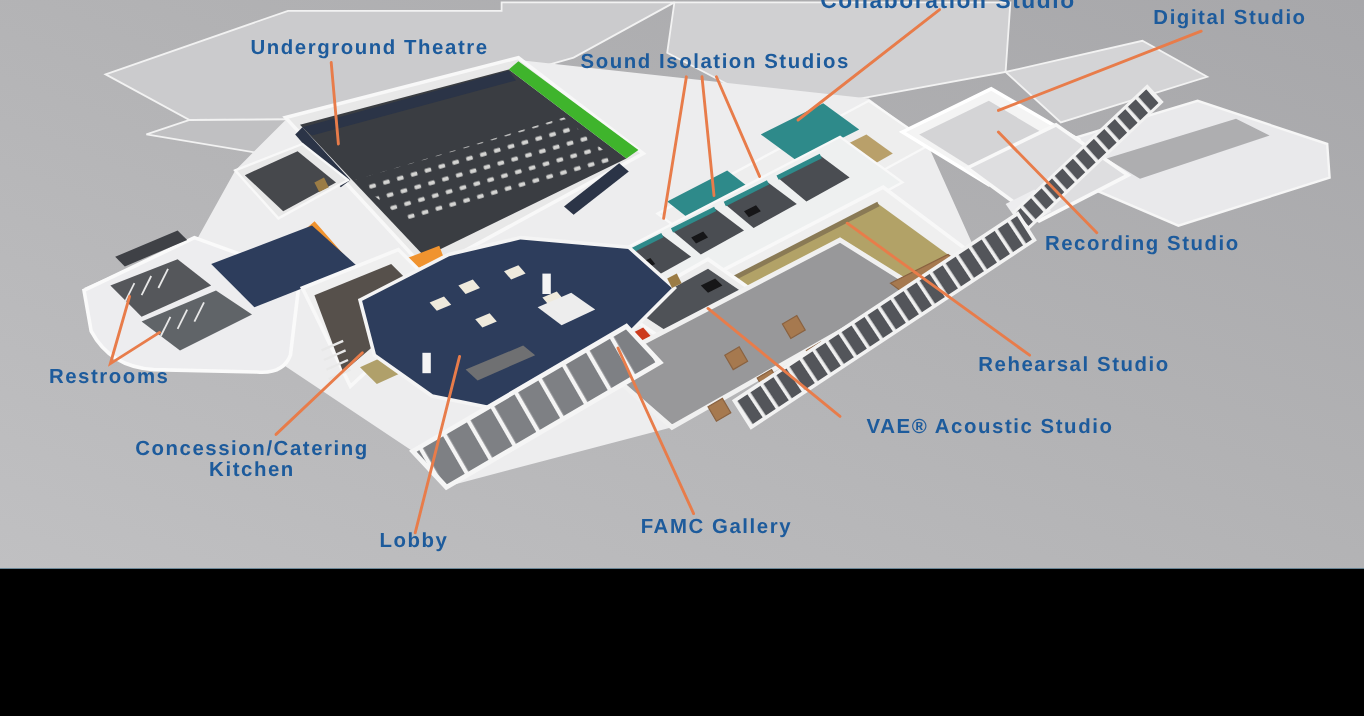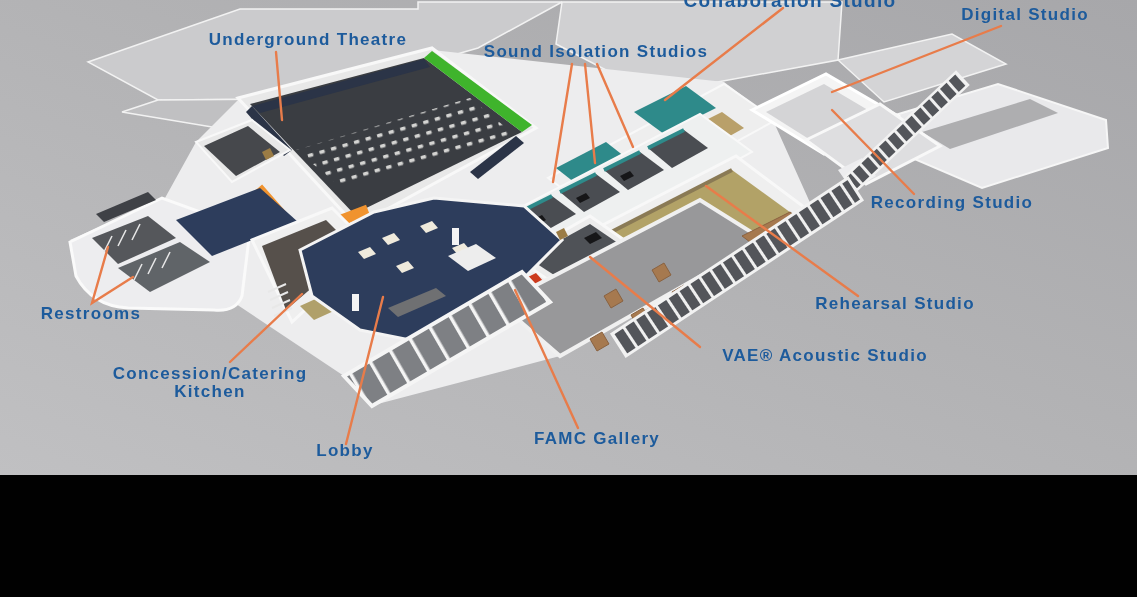--- a/index.html
+++ b/index.html
@@ -1,16 +1,16 @@
 <!DOCTYPE html>
 <html><head>
 <meta charset="utf-8">
 <style>
   html,body{margin:0;padding:0;background:#000;}
-  .stage{position:relative;width:1137px;height:597px;overflow:hidden;background:#0369a1;
+  .stage{position:relative;width:1137px;height:474px;overflow:hidden;background:#0369a1;
          font-family:"Liberation Sans",sans-serif;}
   svg{position:absolute;left:0;top:0;display:block;}
   text{font-family:"Liberation Sans",sans-serif;font-weight:bold;letter-spacing:1.3px;}
   .lbl{font-size:17px;}
   .lbl-big{font-size:19px;}
 </style>
 </head>
 <body>
 
 <div class="stage">

